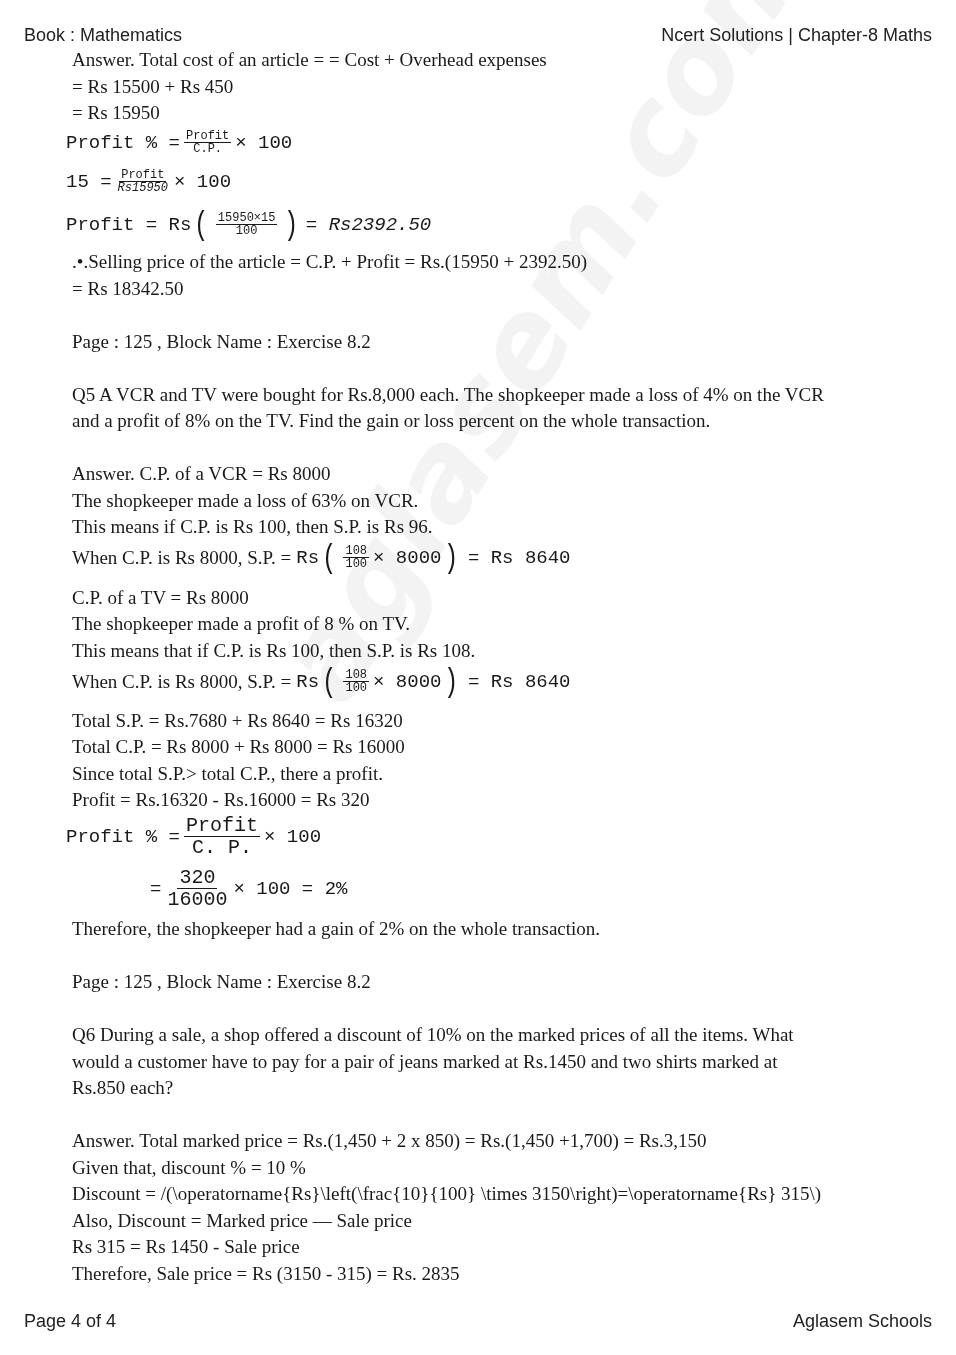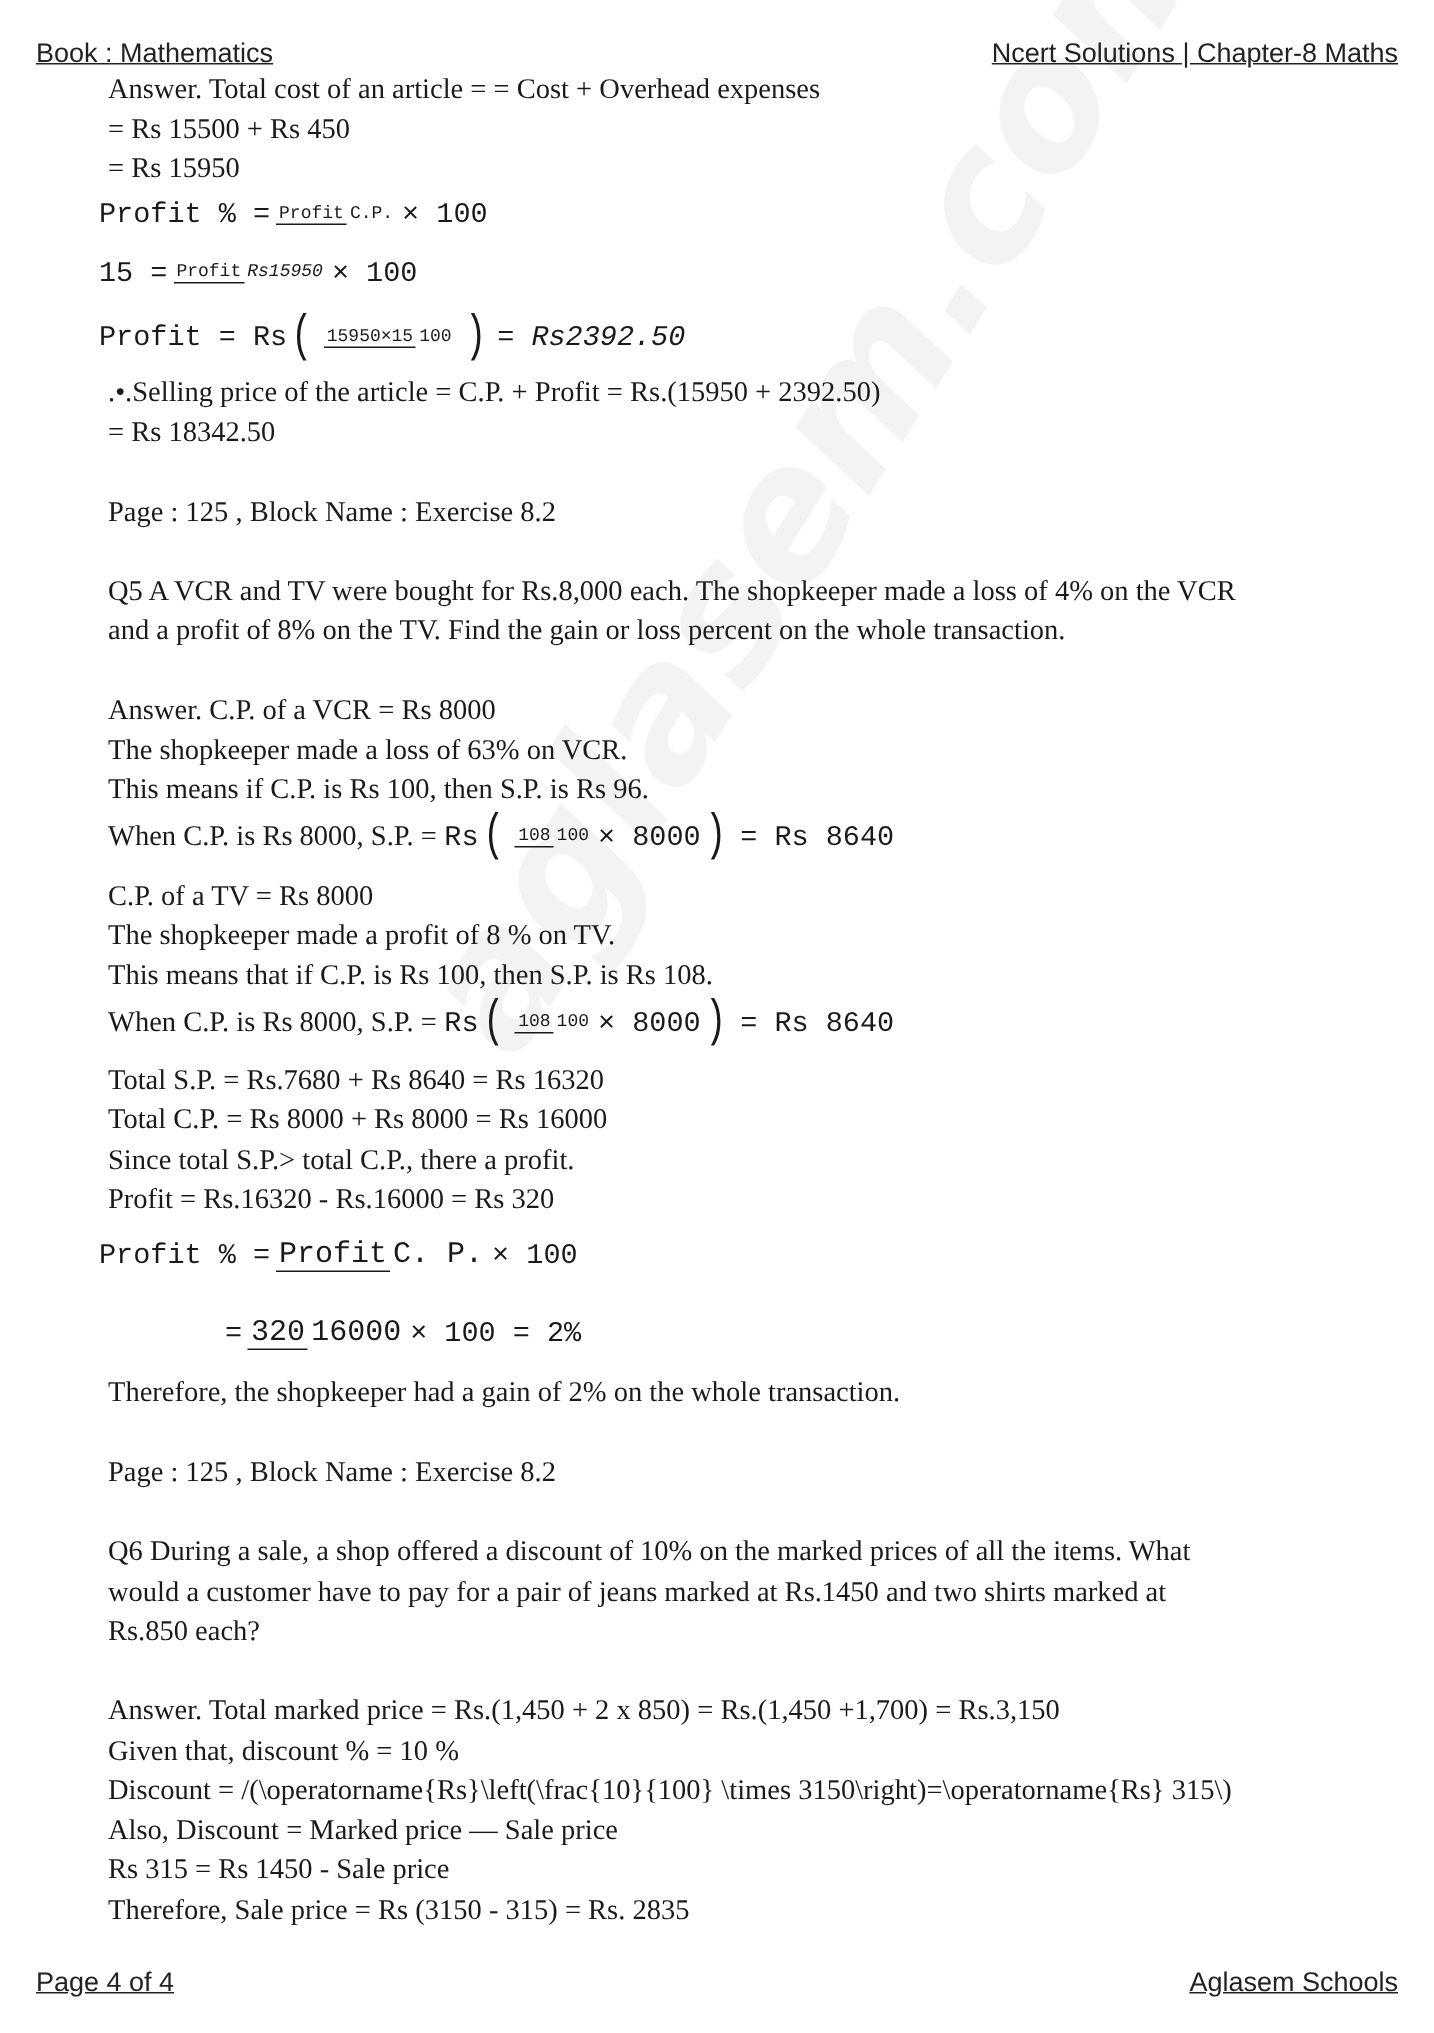--- a/index.html
+++ b/index.html
@@ -5,29 +5,29 @@
   html, body { margin: 0; padding: 0; background: #ffffff; }
   body { width: 956px; height: 1355px; position: relative; overflow: hidden; color: #1a1a1a; }
   .hdr, .ftr { position: absolute; font-family: "Liberation Sans", sans-serif; font-size: 18px; color: #222; }
   .hdr-left { left: 24px; top: 25px; }
   .hdr-right { right: 24px; top: 25px; }
   .ftr-left { left: 24px; top: 1311px; }
   .ftr-right { right: 24px; top: 1311px; }
   .content { position: absolute; left: 56px; top: 48px; width: 860px; font-family: "Liberation Serif", serif; font-size: 19px; }
   .line { position: absolute; left: 16px; white-space: nowrap; line-height: 24px; }
   .math { font-family: Liberation Mono, monospace; font-size: 19px; display: inline-flex; align-items: center; }
-  .frac { display: inline-flex; flex-direction: row; align-items: center; vertical-align: middle; margin: 0 4px; }
+  .frac { display: inline-flex; flex-direction: column; align-items: center; vertical-align: middle; margin: 0 4px; }
   .frac .num { border-bottom: 1px solid #1a1a1a; padding: 0 2px; line-height: 1.05; }
   .frac .den { padding: 0 2px; line-height: 1.1; }
   .frac.small { font-size: 12px; }
   .frac.big { font-size: 20px; }
   .paren { font-size: 34px; font-weight: 200; line-height: 1; transform: scaleX(0.7); display: inline-block; }
   .italic { font-style: italic; }
   .watermark { position: absolute; left: 250px; top: 650px; transform: rotate(-58deg); transform-origin: left top; font-family: "DejaVu Sans", sans-serif; font-weight: bold; font-style: italic; font-size: 120px; color: #f3f3f3; z-index: 0; pointer-events: none; white-space: nowrap; }
-  .content, .hdr, .ftr { z-index: 1; text-decoration: underline; }
+  .content, .hdr, .ftr { z-index: 1; }
 </style>
 </head>
 <body>
 
 <div class="watermark">aglasem.com</div>
 
 <div class="hdr hdr-left">Book : Mathematics</div>
 <div class="hdr hdr-right">Ncert Solutions | Chapter-8 Maths</div>
 
 <div class="content">

